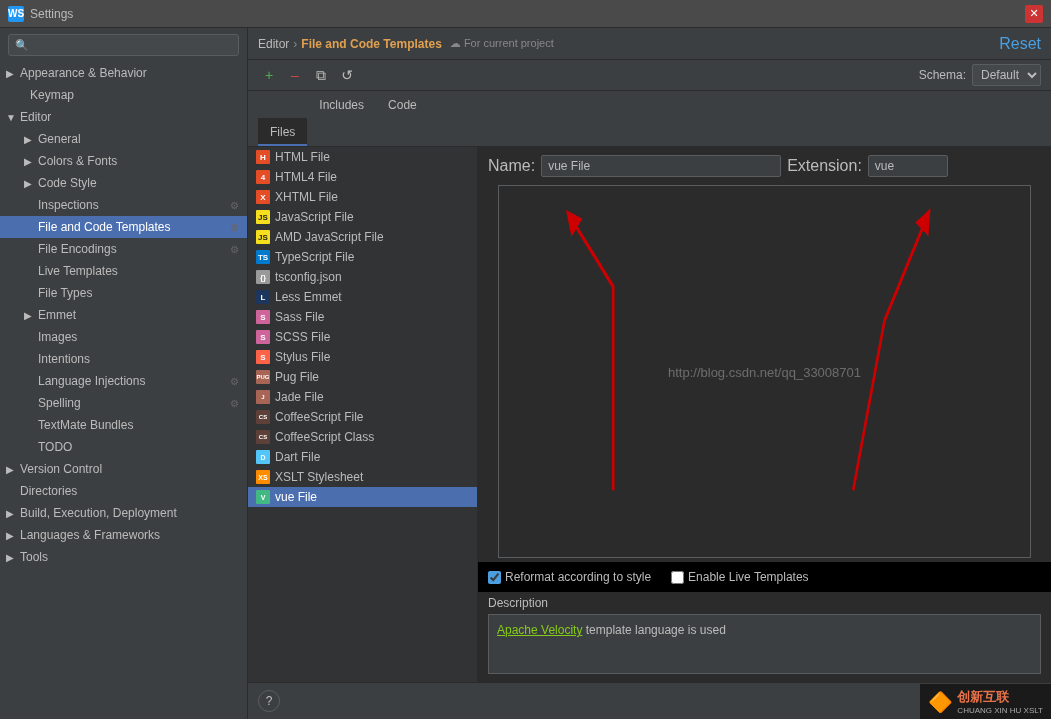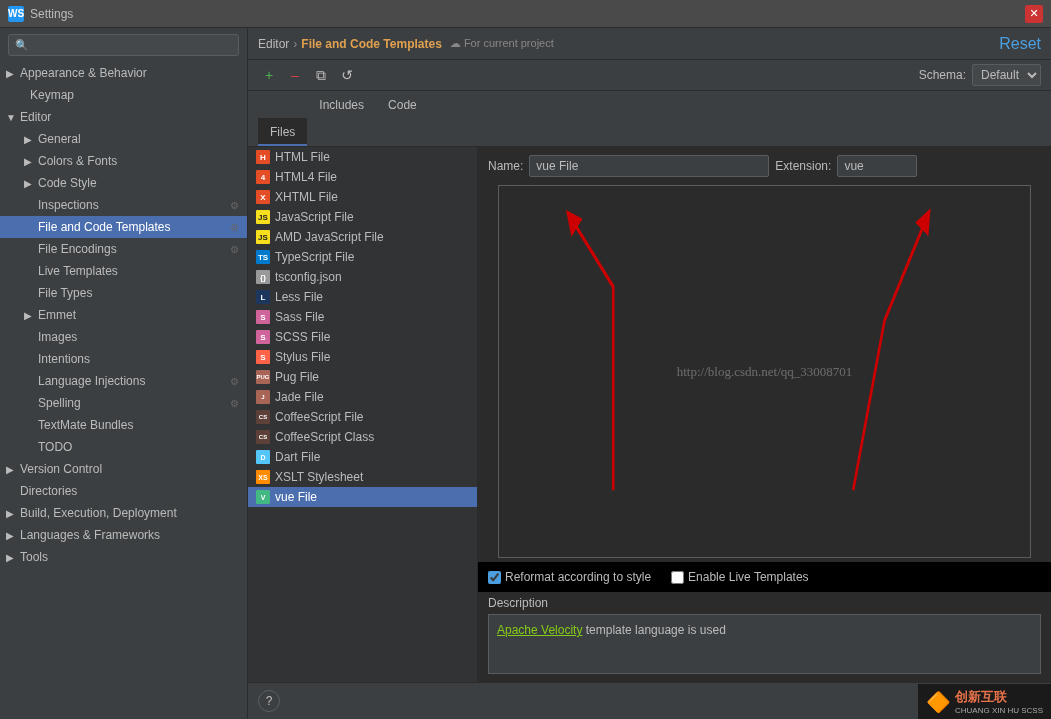--- a/index.html
+++ b/index.html
@@ -263,42 +263,42 @@
     }
 
     .name-ext-bar {
       display: flex;
       align-items: center;
       padding: 8px 10px;
       gap: 6px;
       background: #2b2b2b;
     }
     .field-label {
-      font-size: 12px;
+      font-size: 16px;
       color: #bbbbbb;
     }
     .field-input {
       background: #3c3f41;
       border: 1px solid #5a5d5f;
       color: #bbbbbb;
       padding: 3px 6px;
       font-size: 12px;
       border-radius: 2px;
     }
     .field-input.name { width: 240px; }
     .field-input.ext { width: 80px; }
 
     
     .code-area {
       flex: 1;
       background: #2b2b2b;
       padding: 4px 10px;
       margin: 0 10px;
       border: 1px solid #5a5d5f;
-      font-family: Liberation Serif, serif;
+      font-family: Liberation Sans, sans-serif;
       font-size: 12px;
       color: #bbbbbb;
       overflow: hidden;
       position: relative;
     }
 
     
     .bottom-options {
       padding: 8px 10px;
       display: flex;
@@ -577,21 +577,21 @@
             <div class="file-item">
     <span class="file-icon fi-ts">TS</span>
     <span>TypeScript File</span>
   </div>
             <div class="file-item">
     <span class="file-icon fi-json">{}</span>
     <span>tsconfig.json</span>
   </div>
             <div class="file-item">
     <span class="file-icon fi-less">L</span>
-    <span>Less File</span>
+    <span>Less Emmet</span>
   </div>
             <div class="file-item">
     <span class="file-icon fi-sass">S</span>
     <span>Sass File</span>
   </div>
             <div class="file-item">
     <span class="file-icon fi-scss">S</span>
     <span>SCSS File</span>
   </div>
             <div class="file-item">
@@ -690,15 +690,15 @@
       </div>
     </div>
 
   </div>
 </div>
 
 <div class="brand-watermark">
   <span style="font-size:20px;">🔶</span>
   <div>
     <div style="font-weight:bold;font-size:13px;">创新互联</div>
-    <div style="font-size:8px;color:#aaa;">CHUANG XIN HU SCSS</div>
+    <div style="font-size:8px;color:#aaa;">CHUANG XIN HU XSLT</div>
   </div>
 </div>
 
 </body></html>

